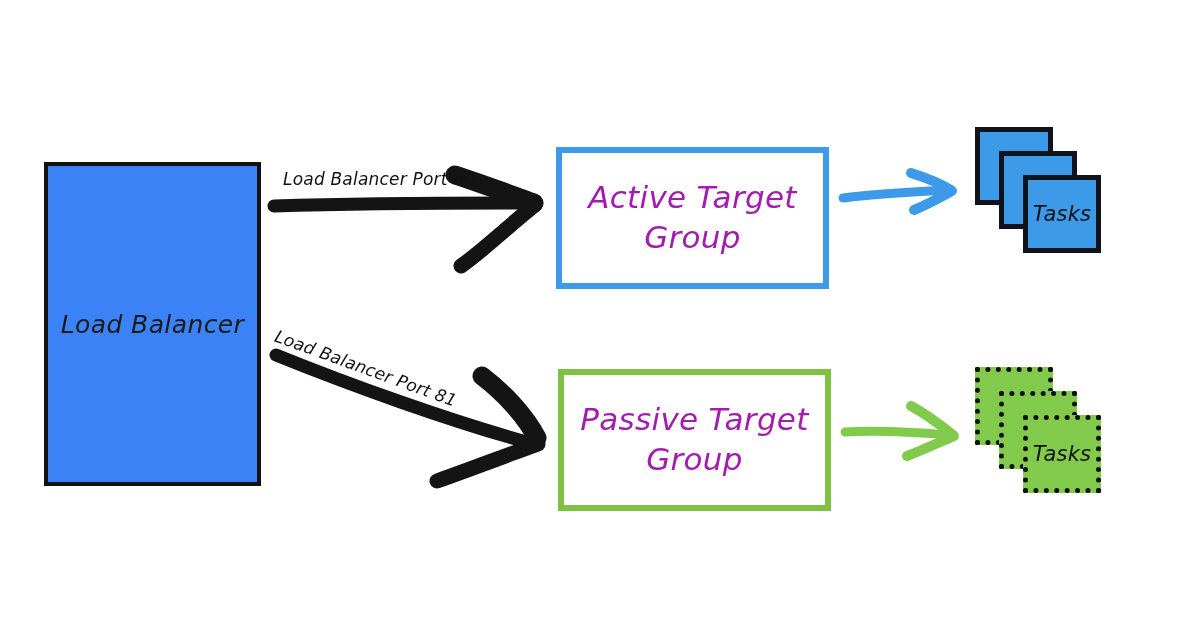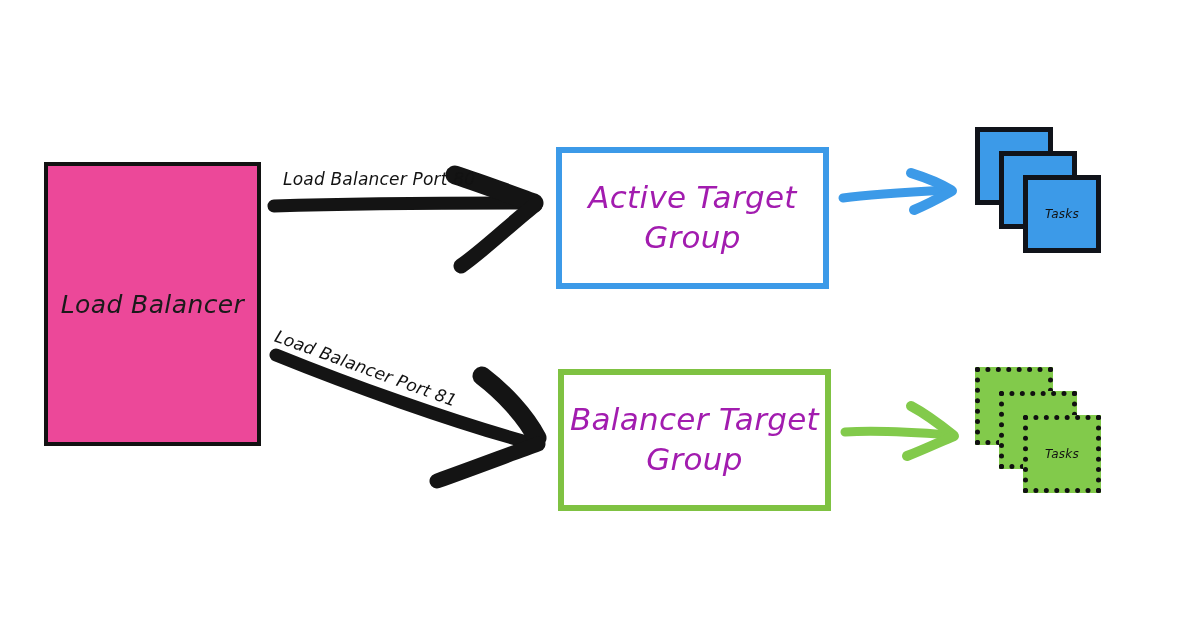--- a/index.html
+++ b/index.html
@@ -15,22 +15,22 @@
     overflow: hidden;
     font-family: "DejaVu Sans", sans-serif;
   }
 
   
   .lb-box {
     position: absolute;
     left: 44px;
     top: 162px;
     width: 217px;
-    height: 284px;
-    background: #ec4899;
+    height: 324px;
+    background: #3b82f6;
     border: 4px solid #121212;
     box-sizing: border-box;
     display: flex;
     align-items: center;
     justify-content: center;
   }
   .lb-label {
     font-family: "DejaVu Sans", sans-serif;
     font-size: 25px;
     font-style: italic;
@@ -100,21 +100,21 @@
   .card-2 { left: 24px; top: 24px; }
   .card-3 { left: 48px; top: 48px; }
 
   .card-front {
     display: flex;
     align-items: center;
     justify-content: center;
   }
   .card-label {
     font-family: "DejaVu Sans", sans-serif;
-    font-size: 12px;
+    font-size: 21px;
     font-style: italic;
     color: #111111;
     letter-spacing: 0.2px;
   }
 
   
   .arrow-label {
     position: absolute;
     font-family: "DejaVu Sans", sans-serif;
     font-size: 17px;
@@ -183,21 +183,21 @@
   <span class="arrow-label label-port80">Load Balancer Port 80</span>
 
   <span class="arrow-label label-port81">Load Balancer Port 81</span>
 
   <div class="tg-box tg-active">
     <span class="tg-line">Active Target</span>
     <span class="tg-line">Group</span>
   </div>
 
   <div class="tg-box tg-passive">
-    <span class="tg-line">Balancer Target</span>
+    <span class="tg-line">Passive Target</span>
     <span class="tg-line">Group</span>
   </div>
 
   <div class="stack stack-blue">
     <div class="card card-blue card-1"></div>
     <div class="card card-blue card-2"></div>
     <div class="card card-blue card-3 card-front">
       <span class="card-label">Tasks</span>
     </div>
   </div>

